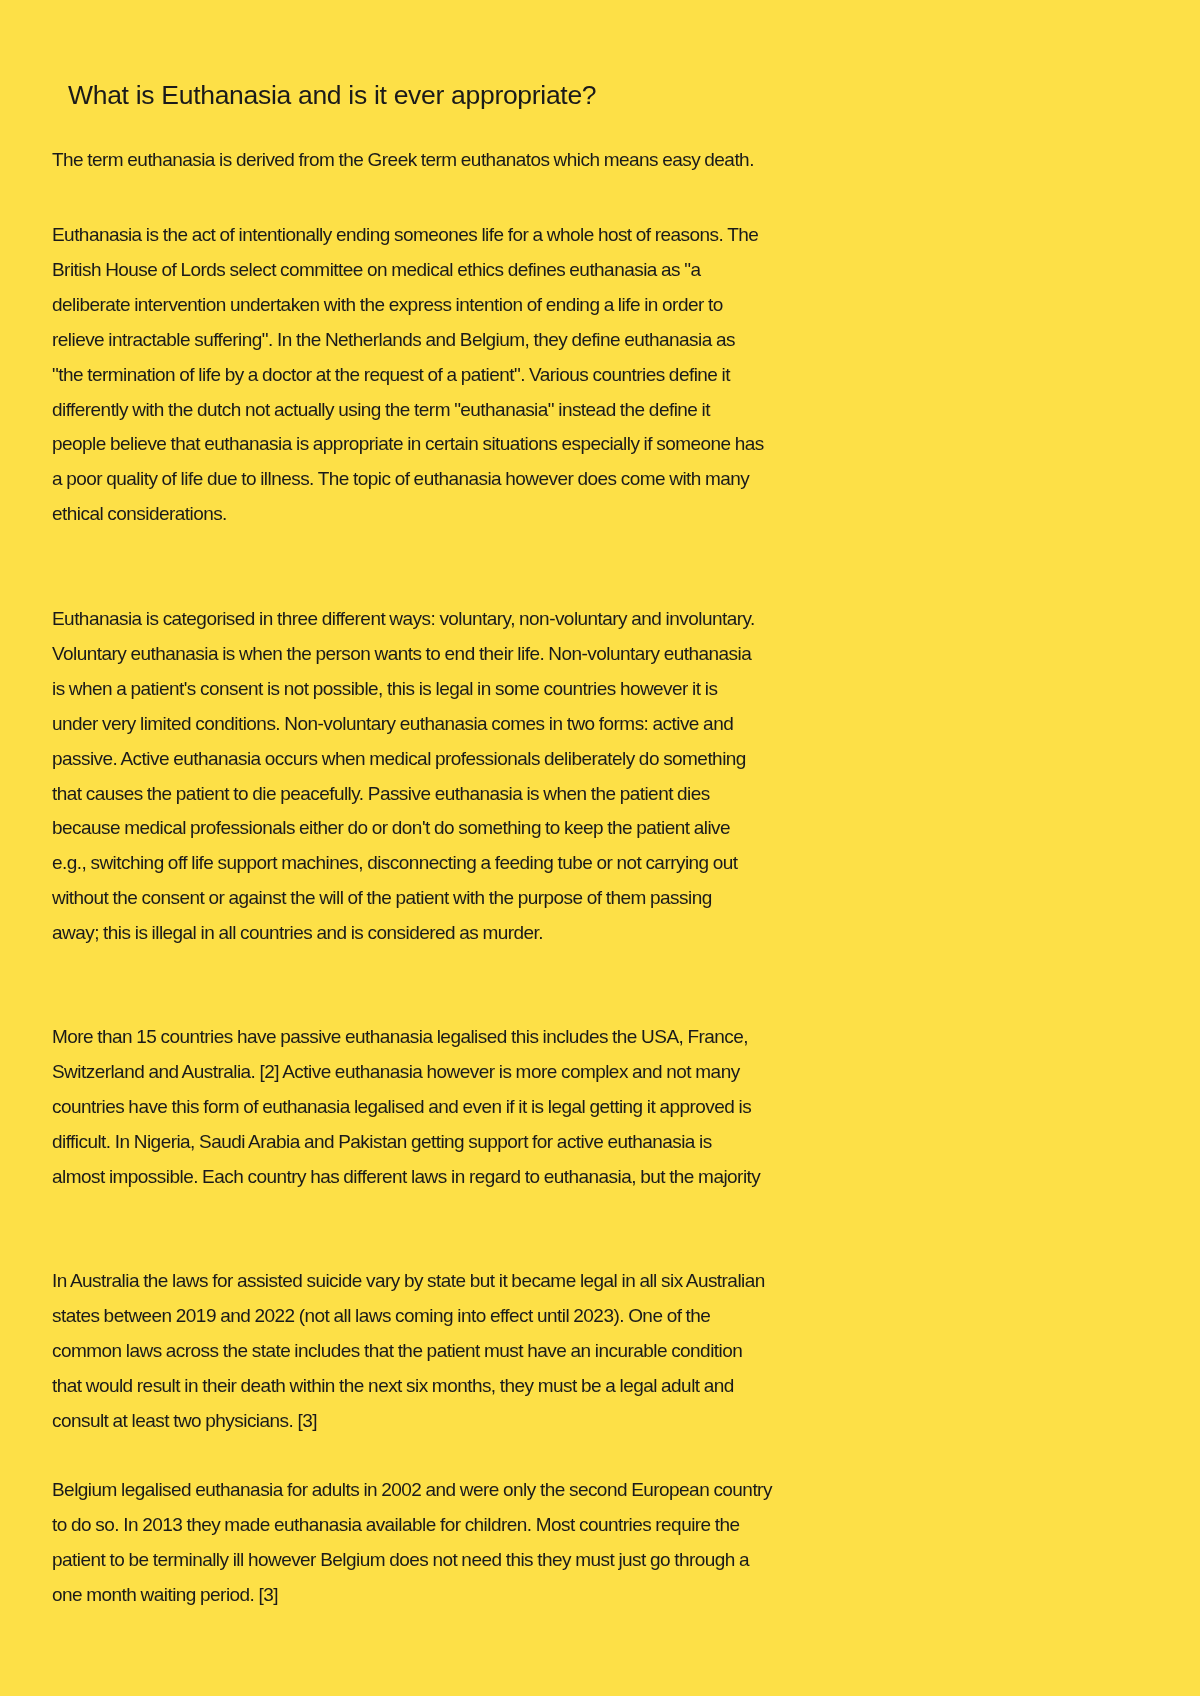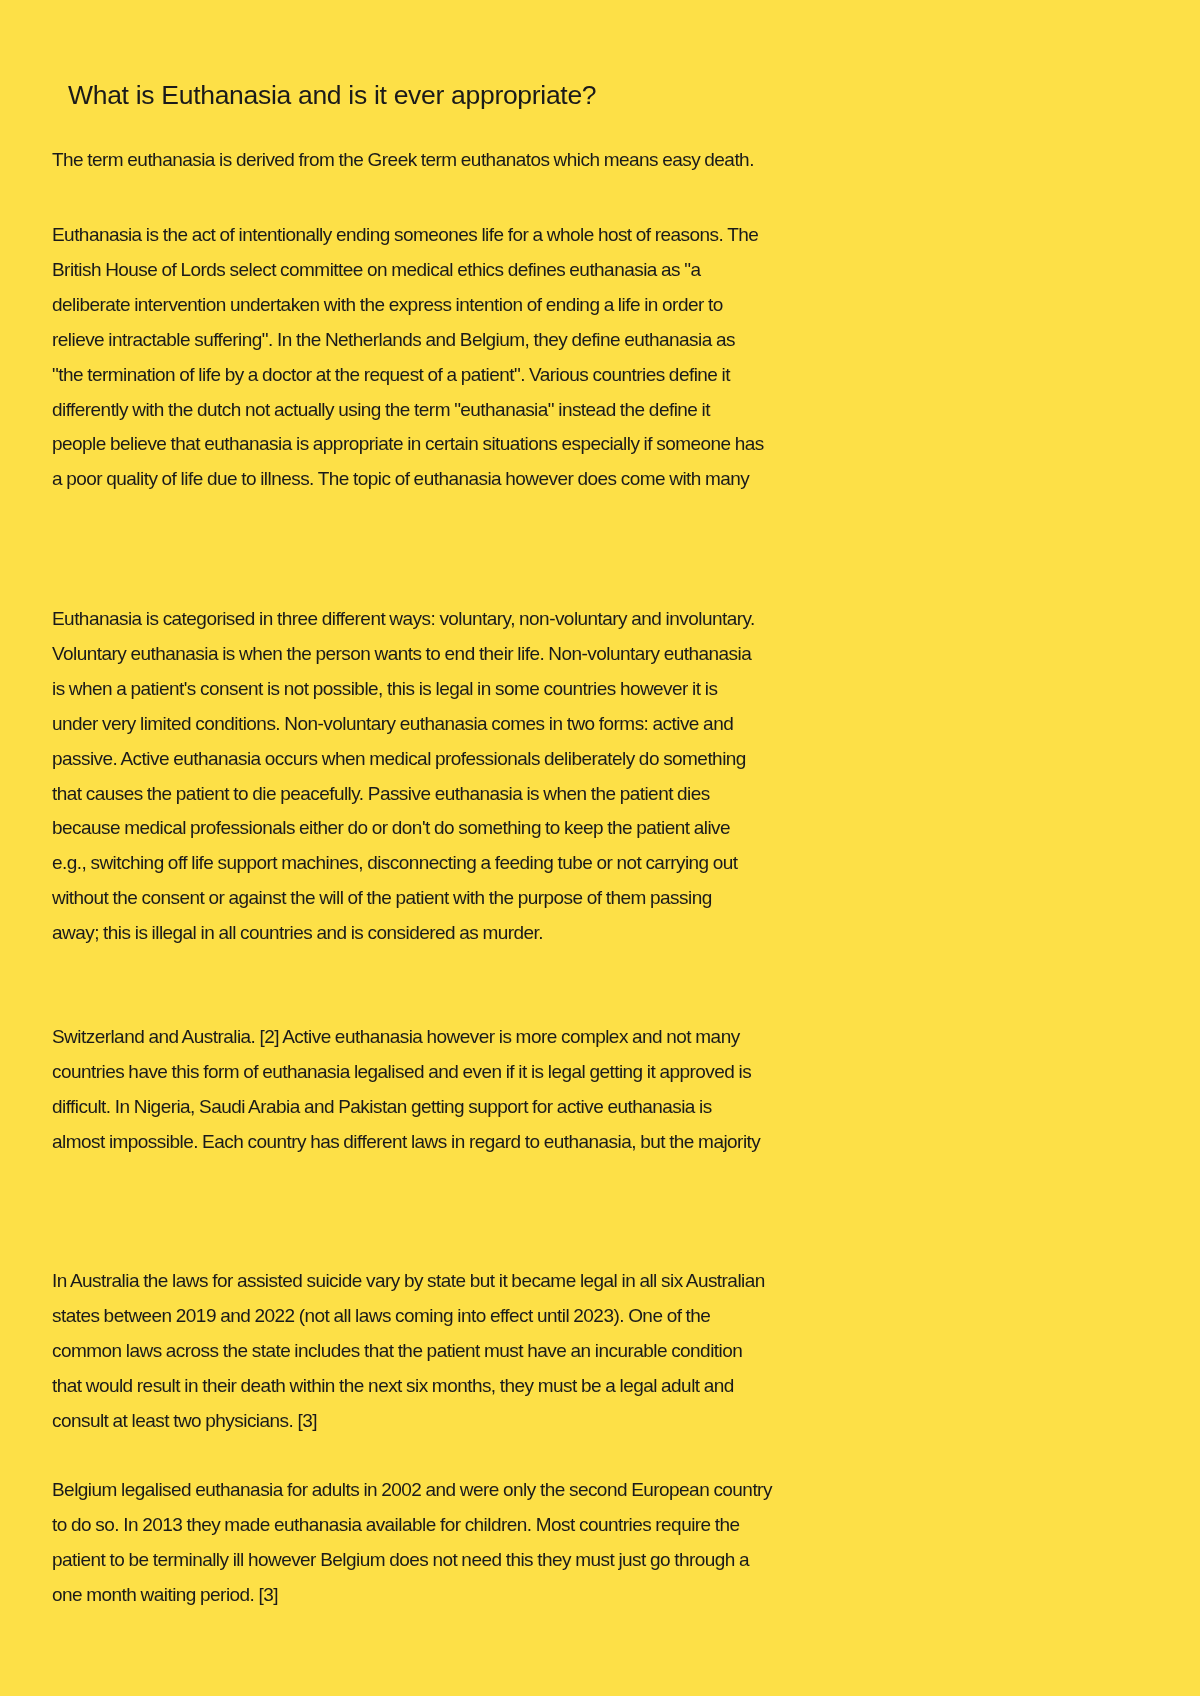--- a/index.html
+++ b/index.html
@@ -61,36 +61,38 @@
 
   <p class="para" style="top:218px">
     <span class="line">Euthanasia is the act of intentionally ending someones life for a whole host of reasons. The</span>
     <span class="line">British House of Lords select committee on medical ethics defines euthanasia as "a</span>
     <span class="line">deliberate intervention undertaken with the express intention of ending a life in order to</span>
     <span class="line">relieve intractable suffering". In the Netherlands and Belgium, they define euthanasia as</span>
     <span class="line">"the termination of life by a doctor at the request of a patient". Various countries define it</span>
     <span class="line">differently with the dutch not actually using the term "euthanasia" instead the define it</span>
     <span class="line">people believe that euthanasia is appropriate in certain situations especially if someone has</span>
     <span class="line">a poor quality of life due to illness. The topic of euthanasia however does come with many</span>
+    <span class="line">ethical considerations.</span>
   </p>
 
   <p class="para" style="top:602px">
     <span class="line">Euthanasia is categorised in three different ways: voluntary, non-voluntary and involuntary.</span>
     <span class="line">Voluntary euthanasia is when the person wants to end their life. Non-voluntary euthanasia</span>
     <span class="line">is when a patient's consent is not possible, this is legal in some countries however it is</span>
     <span class="line">under very limited conditions. Non-voluntary euthanasia comes in two forms: active and</span>
     <span class="line">passive. Active euthanasia occurs when medical professionals deliberately do something</span>
     <span class="line">that causes the patient to die peacefully. Passive euthanasia is when the patient dies</span>
     <span class="line">because medical professionals either do or don't do something to keep the patient alive</span>
     <span class="line">e.g., switching off life support machines, disconnecting a feeding tube or not carrying out</span>
     <span class="line">without the consent or against the will of the patient with the purpose of them passing</span>
     <span class="line">away; this is illegal in all countries and is considered as murder.</span>
   </p>
 
   <p class="para" style="top:1020px">
+    <span class="line">More than 15 countries have passive euthanasia legalised this includes the USA, France,</span>
     <span class="line">Switzerland and Australia. [2] Active euthanasia however is more complex and not many</span>
     <span class="line">countries have this form of euthanasia legalised and even if it is legal getting it approved is</span>
     <span class="line">difficult. In Nigeria, Saudi Arabia and Pakistan getting support for active euthanasia is</span>
     <span class="line">almost impossible. Each country has different laws in regard to euthanasia, but the majority</span>
   </p>
 
   <p class="para" style="top:1264px">
     <span class="line">In Australia the laws for assisted suicide vary by state but it became legal in all six Australian</span>
     <span class="line">states between 2019 and 2022 (not all laws coming into effect until 2023). One of the</span>
     <span class="line">common laws across the state includes that the patient must have an incurable condition</span>

